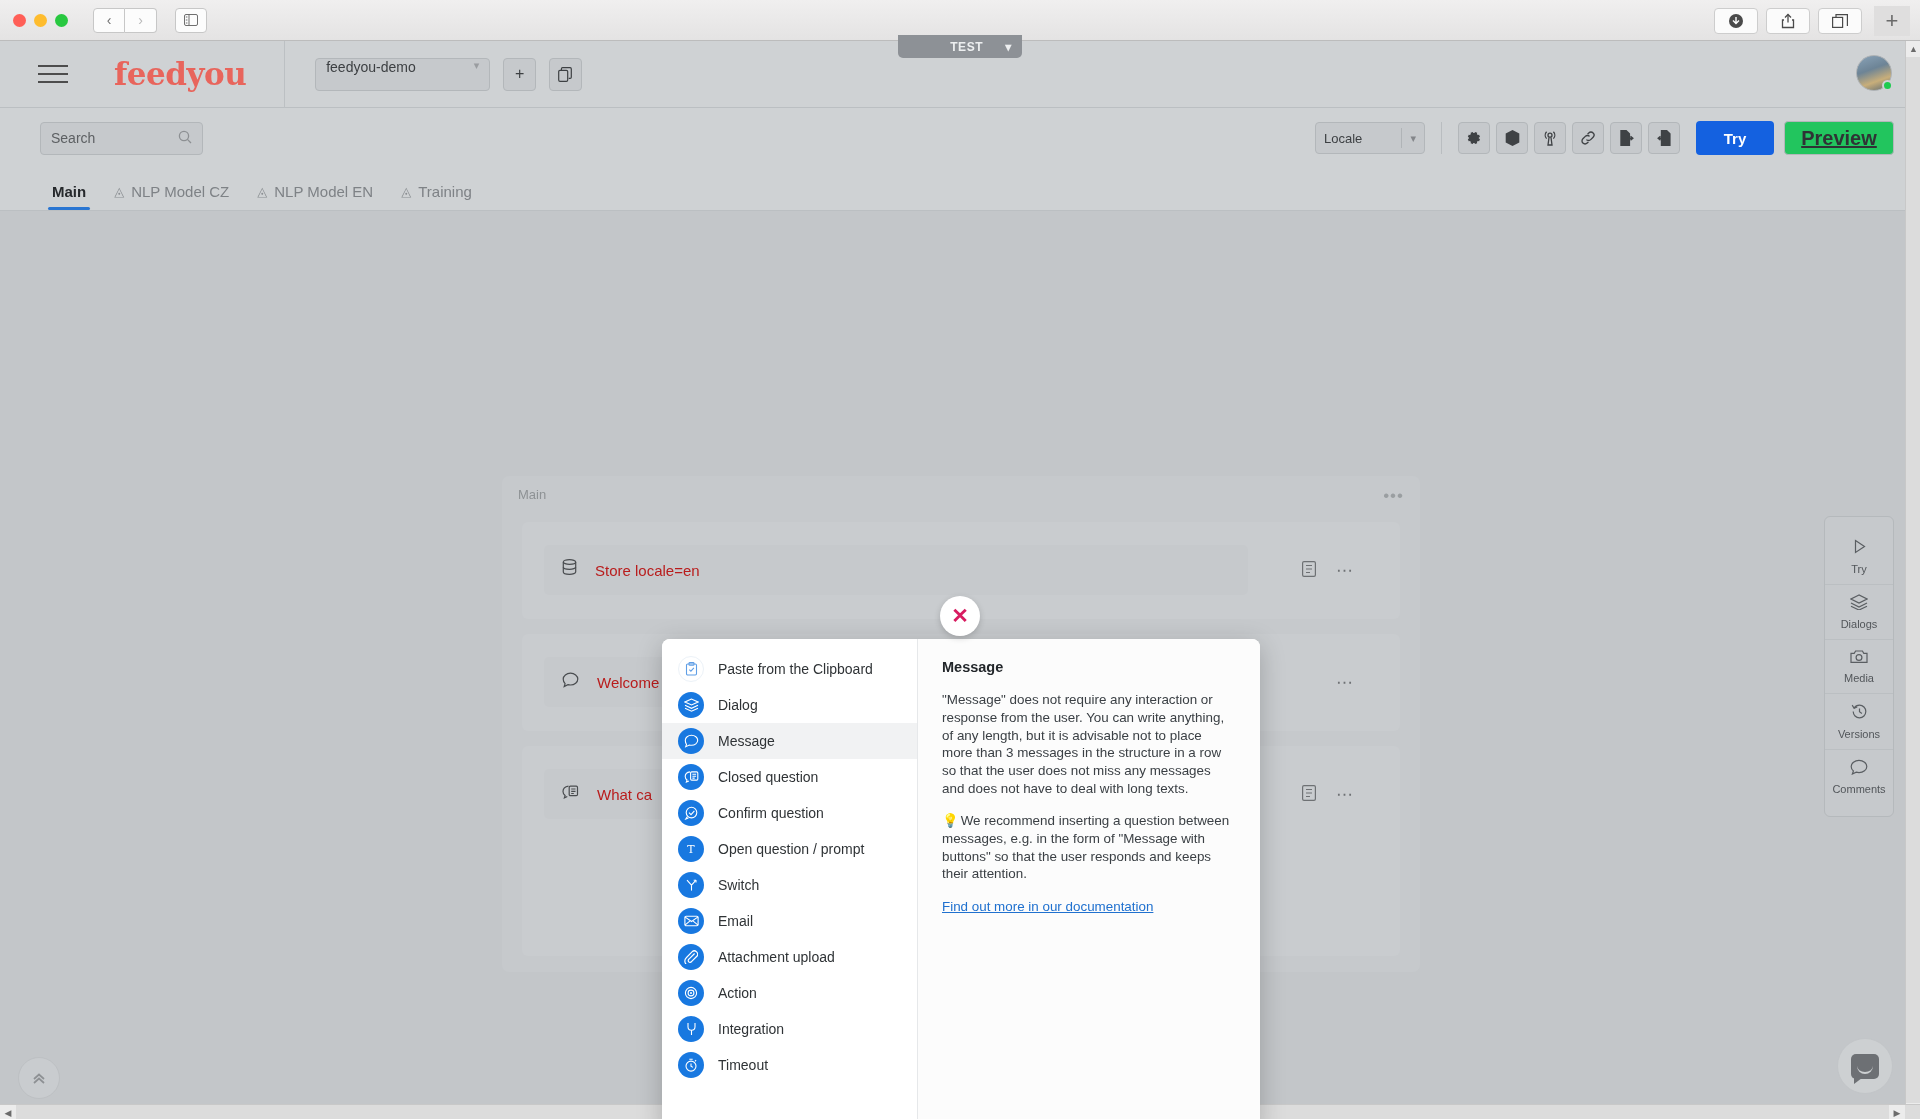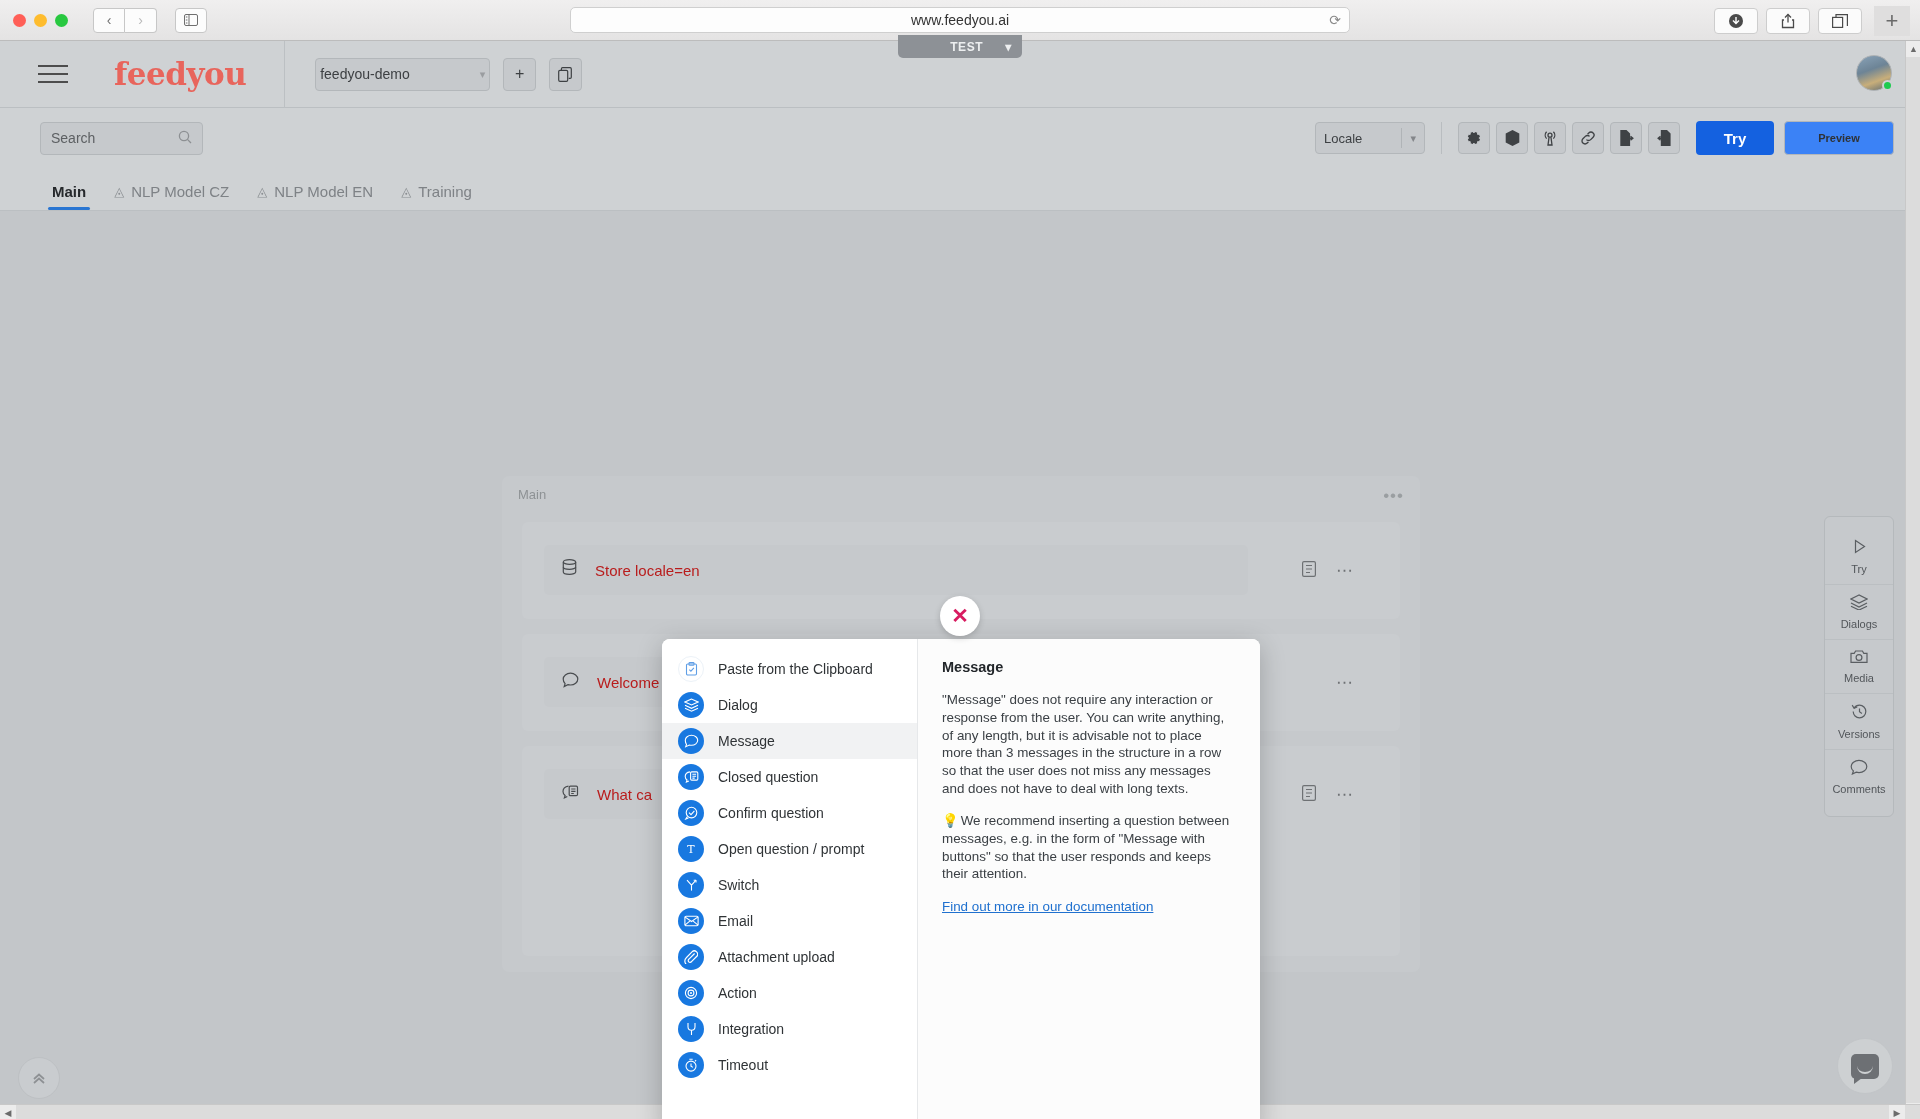--- a/index.html
+++ b/index.html
@@ -83,21 +83,21 @@
     font-family: "DejaVu Serif", serif;
     font-weight: bold; font-size: 31px; color: #e8655c;
     letter-spacing: -0.5px;
   }
   .hdr-divider {
     width: 1px; height: 67px; background: #bcc0c3; margin-left: 38px;
   }
   .project-select {
     margin-left: 30px; width: 175px; height: 33px;
     background: #c6c9cc; border: 1px solid #b3b7ba; border-radius: 4px;
-    display: flex; align-items: center; padding: 0 4px;
+    display: flex; padding: 0 10px;
     font-size: 14px; color: #3d4043;
   }
   .project-select .caret { margin-left: auto; color: #9a9da0; font-size: 11px; }
   .icon-sq-btn {
     width: 33px; height: 33px; margin-left: 13px;
     background: #c6c9cc; border: 1px solid #b3b7ba; border-radius: 4px;
     display: flex; align-items: center; justify-content: center;
     color: #3d4043; font-size: 16px;
   }
   .test-badge {
@@ -151,24 +151,24 @@
     color: #3f4245;
   }
   .btn-try {
     margin-left: 16px; width: 78px; height: 34px;
     background: #1461e0; color: #fff; border-radius: 4px;
     display: flex; align-items: center; justify-content: center;
     font-size: 15px; font-weight: bold;
   }
   .btn-preview {
     margin-left: 10px; width: 110px; height: 34px;
-    background: #3b82f6; border: 1px solid #b3b7ba; color: #2f3235;
+    background: #22c55e; border: 1px solid #b3b7ba; color: #2f3235;
     border-radius: 4px;
     display: flex; align-items: center; justify-content: center;
-    font-size: 11px; font-weight: bold;
+    font-size: 20px; font-weight: bold; text-decoration: underline;
   }
 
   
   .tabs {
     height: 43px; background: #cfd2d4;
     display: flex; align-items: flex-end; padding-left: 38px;
     border-bottom: 1px solid #bbbfc2;
   }
   .tab {
     display: flex; align-items: center; gap: 7px;
@@ -354,24 +354,20 @@
   <div class="chrome-btn solo">
     <svg width="14" height="12" viewBox="0 0 14 12">
         <rect x="0.5" y="0.5" width="13" height="11" rx="1.5" fill="none" stroke="#6f6f6f"></rect>
         <line x1="5" y1="0.5" x2="5" y2="11.5" stroke="#6f6f6f"></line>
         <line x1="1.8" y1="3" x2="3.4" y2="3" stroke="#6f6f6f"></line>
         <line x1="1.8" y1="6" x2="3.4" y2="6" stroke="#6f6f6f"></line>
         <line x1="1.8" y1="9" x2="3.4" y2="9" stroke="#6f6f6f"></line>
       </svg>
   </div>
 
-  <div class="urlbar">
-    <span>www.feedyou.ai</span>
-    <span class="reload">⟳</span>
-  </div>
 
   <div class="chrome-right">
     <div class="cbtn">
       <svg width="16" height="16" viewBox="0 0 16 16">
           <circle cx="8" cy="8" r="7" fill="#4a4a4a"></circle>
           <path d="M8 4v6M5 7.5l3 3 3-3" stroke="#fff" stroke-width="1.4" fill="none"></path>
         </svg>
     </div>
     <div class="cbtn">
       <svg width="14" height="16" viewBox="0 0 14 16">

